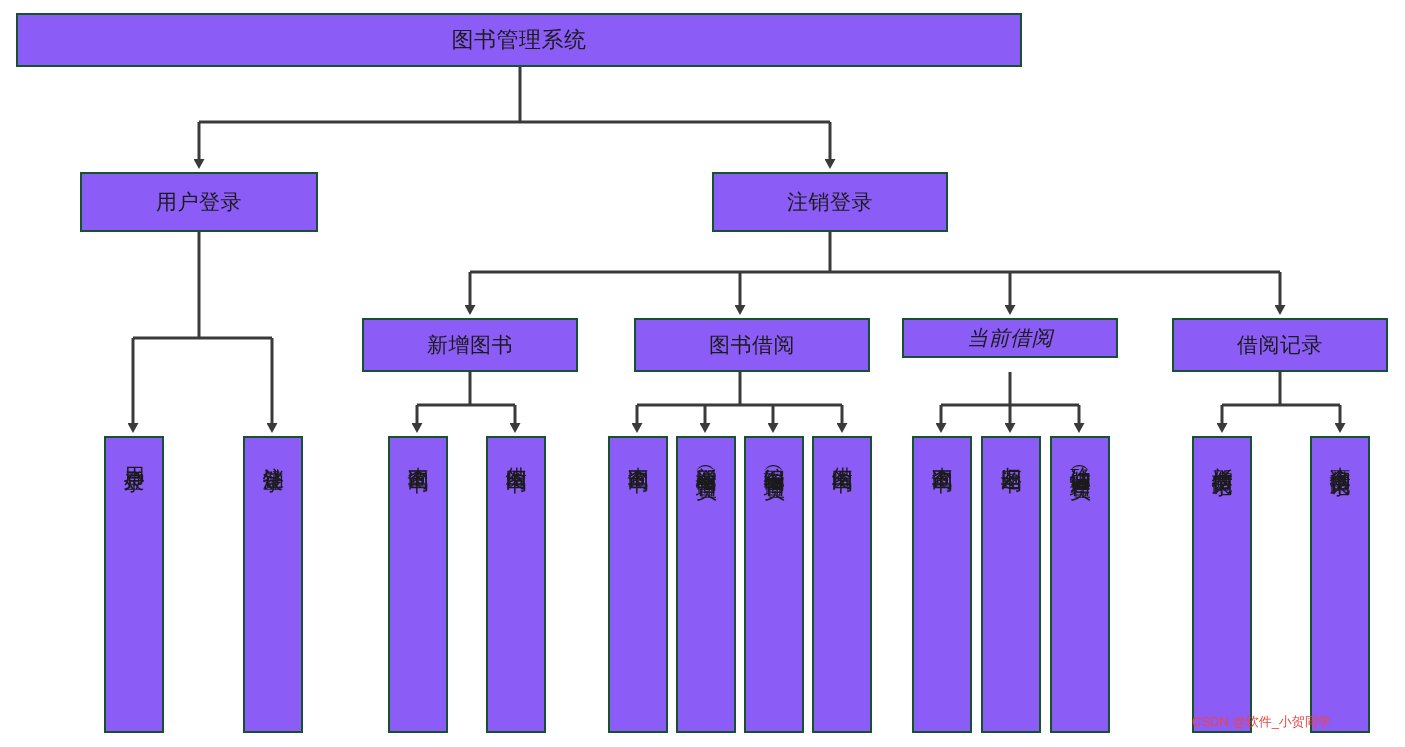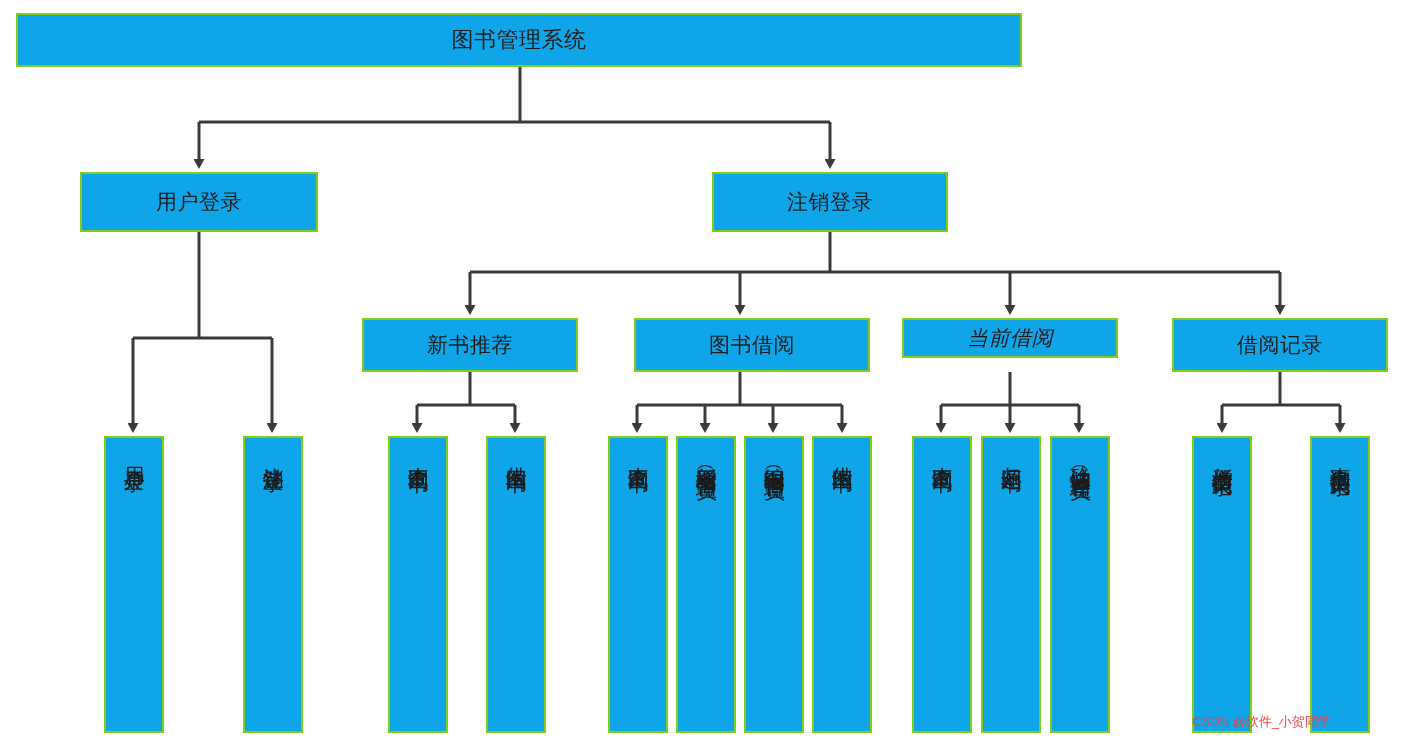--- a/index.html
+++ b/index.html
@@ -20,22 +20,22 @@
   #wires {
     position: absolute;
     left: 0;
     top: 0;
     width: 1405px;
     height: 747px;
   }
   .node {
     position: absolute;
     box-sizing: border-box;
-    background: #0ea5e9;
-    border: 2px solid #84cc16;
+    background: #8b5cf6;
+    border: 2px solid #14532d;
     display: flex;
     align-items: center;
     justify-content: center;
     z-index: 2;
   }
   .node-label {
     color: #1b1b1b;
     font-size: 21px;
     line-height: 1.25;
     letter-spacing: 0.5px;
@@ -126,21 +126,21 @@
   </div>
 
   <div class="node" style="left:80px; top:172px; width:238px; height:60px;">
     <span class="node-label">用户登录</span>
   </div>
   <div class="node" style="left:712px; top:172px; width:236px; height:60px;">
     <span class="node-label">注销登录</span>
   </div>
 
   <div class="node" style="left:362px; top:318px; width:216px; height:54px;">
-    <span class="node-label">新书推荐</span>
+    <span class="node-label">新增图书</span>
   </div>
   <div class="node" style="left:634px; top:318px; width:236px; height:54px;">
     <span class="node-label">图书借阅</span>
   </div>
   <div class="node" style="left:902px; top:318px; width:216px; height:40px;font-style:italic;">
     <span class="node-label">当前借阅</span>
   </div>
   <div class="node" style="left:1172px; top:318px; width:216px; height:54px;justify-content:center;">
     <span class="node-label">借阅记录</span>
   </div>

